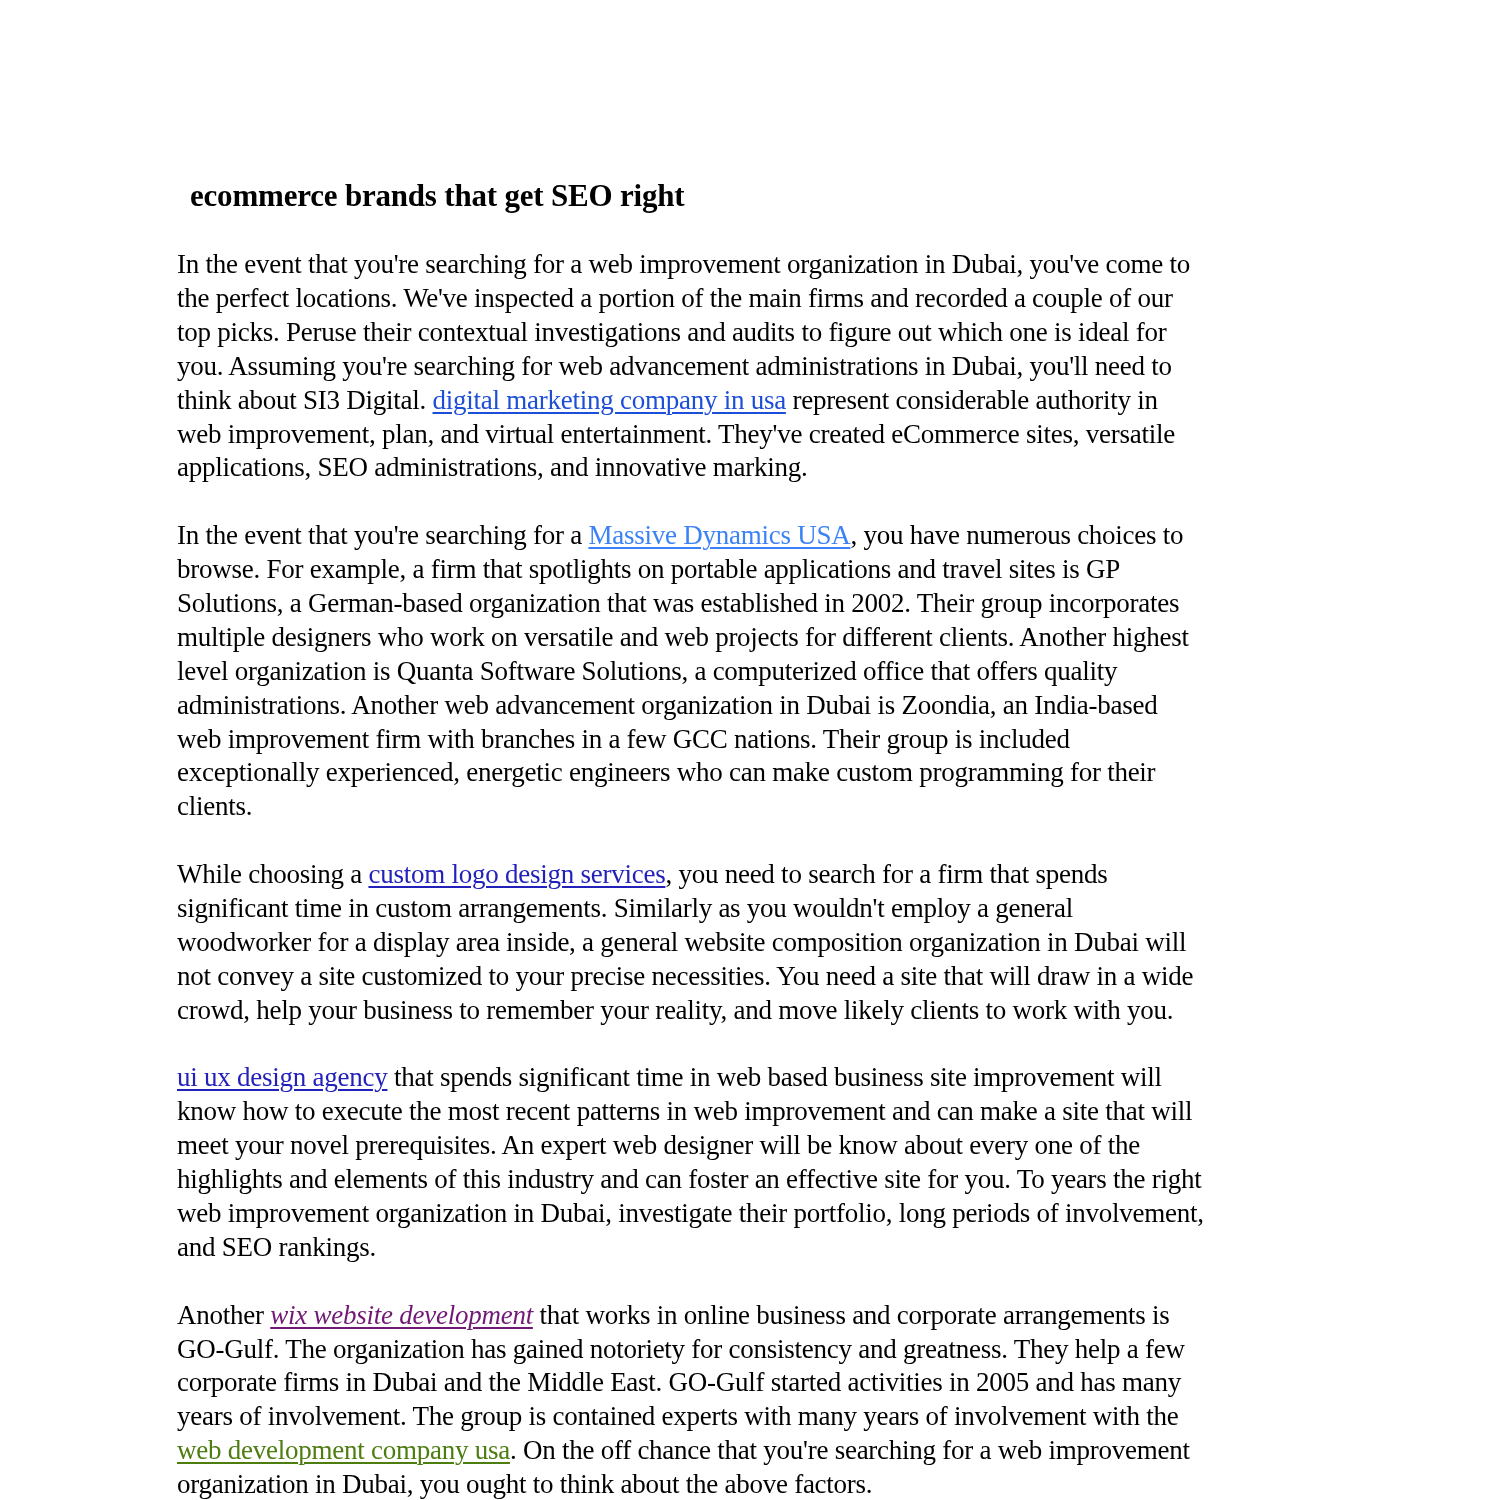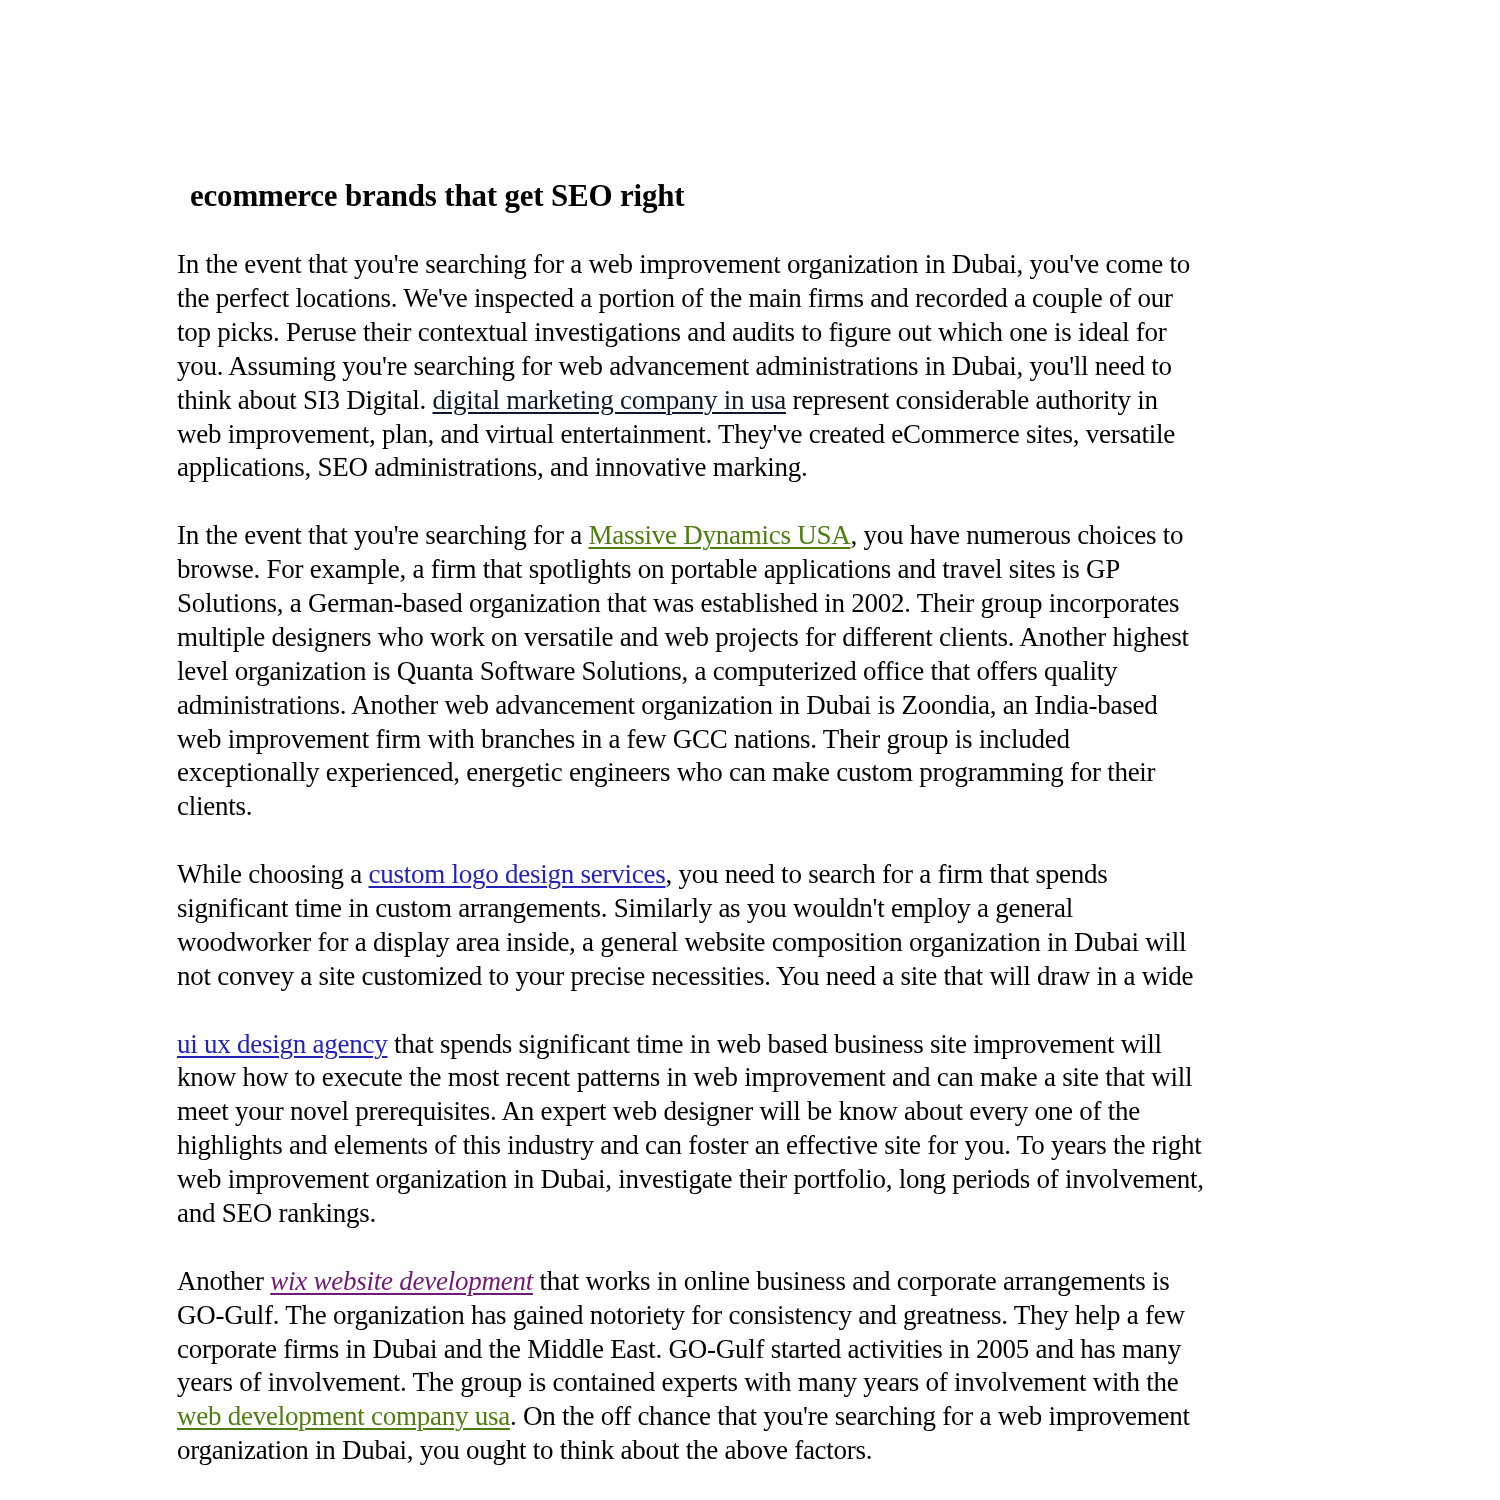--- a/index.html
+++ b/index.html
@@ -50,40 +50,41 @@
 <body>
 
 <div class="page">
   <h1 class="title">ecommerce brands that get SEO right</h1>
   <div id="paragraphs">
       <p class="para">
         <span class="line"><span>In the event that you're searching for a web improvement organization in Dubai, you've come to</span></span>
         <span class="line"><span>the perfect locations. We've inspected a portion of the main firms and recorded a couple of our</span></span>
         <span class="line"><span>top picks. Peruse their contextual investigations and audits to figure out which one is ideal for</span></span>
         <span class="line"><span>you. Assuming you're searching for web advancement administrations in Dubai, you'll need to</span></span>
-        <span class="line"><span>think about SI3 Digital. </span><a class="link" style="color: #0f172a;">digital marketing company in usa</a><span> represent considerable authority in</span></span>
+        <span class="line"><span>think about SI3 Digital. </span><a class="link" style="color: #1d4ed8;">digital marketing company in usa</a><span> represent considerable authority in</span></span>
         <span class="line"><span>web improvement, plan, and virtual entertainment. They've created eCommerce sites, versatile</span></span>
         <span class="line"><span>applications, SEO administrations, and innovative marking.</span></span>
       </p>
       <p class="para">
-        <span class="line"><span>In the event that you're searching for a </span><a class="link" style="color: #4d7c0f;">Massive Dynamics USA</a><span>, you have numerous choices to</span></span>
+        <span class="line"><span>In the event that you're searching for a </span><a class="link" style="color: #3b82f6;">Massive Dynamics USA</a><span>, you have numerous choices to</span></span>
         <span class="line"><span>browse. For example, a firm that spotlights on portable applications and travel sites is GP</span></span>
         <span class="line"><span>Solutions, a German-based organization that was established in 2002. Their group incorporates</span></span>
         <span class="line"><span>multiple designers who work on versatile and web projects for different clients. Another highest</span></span>
         <span class="line"><span>level organization is Quanta Software Solutions, a computerized office that offers quality</span></span>
         <span class="line"><span>administrations. Another web advancement organization in Dubai is Zoondia, an India-based</span></span>
         <span class="line"><span>web improvement firm with branches in a few GCC nations. Their group is included</span></span>
         <span class="line"><span>exceptionally experienced, energetic engineers who can make custom programming for their</span></span>
         <span class="line"><span>clients.</span></span>
       </p>
       <p class="para">
         <span class="line"><span>While choosing a </span><a class="link" style="color: rgb(34, 34, 187);">custom logo design services</a><span>, you need to search for a firm that spends</span></span>
         <span class="line"><span>significant time in custom arrangements. Similarly as you wouldn't employ a general</span></span>
         <span class="line"><span>woodworker for a display area inside, a general website composition organization in Dubai will</span></span>
         <span class="line"><span>not convey a site customized to your precise necessities. You need a site that will draw in a wide</span></span>
+        <span class="line"><span>crowd, help your business to remember your reality, and move likely clients to work with you.</span></span>
       </p>
       <p class="para">
         <span class="line"><a class="link" style="color: rgb(34, 34, 187);">ui ux design agency</a><span> that spends significant time in web based business site improvement will</span></span>
         <span class="line"><span>know how to execute the most recent patterns in web improvement and can make a site that will</span></span>
         <span class="line"><span>meet your novel prerequisites. An expert web designer will be know about every one of the</span></span>
         <span class="line"><span>highlights and elements of this industry and can foster an effective site for you. To years the right</span></span>
         <span class="line"><span>web improvement organization in Dubai, investigate their portfolio, long periods of involvement,</span></span>
         <span class="line"><span>and SEO rankings.</span></span>
       </p>
       <p class="para">

